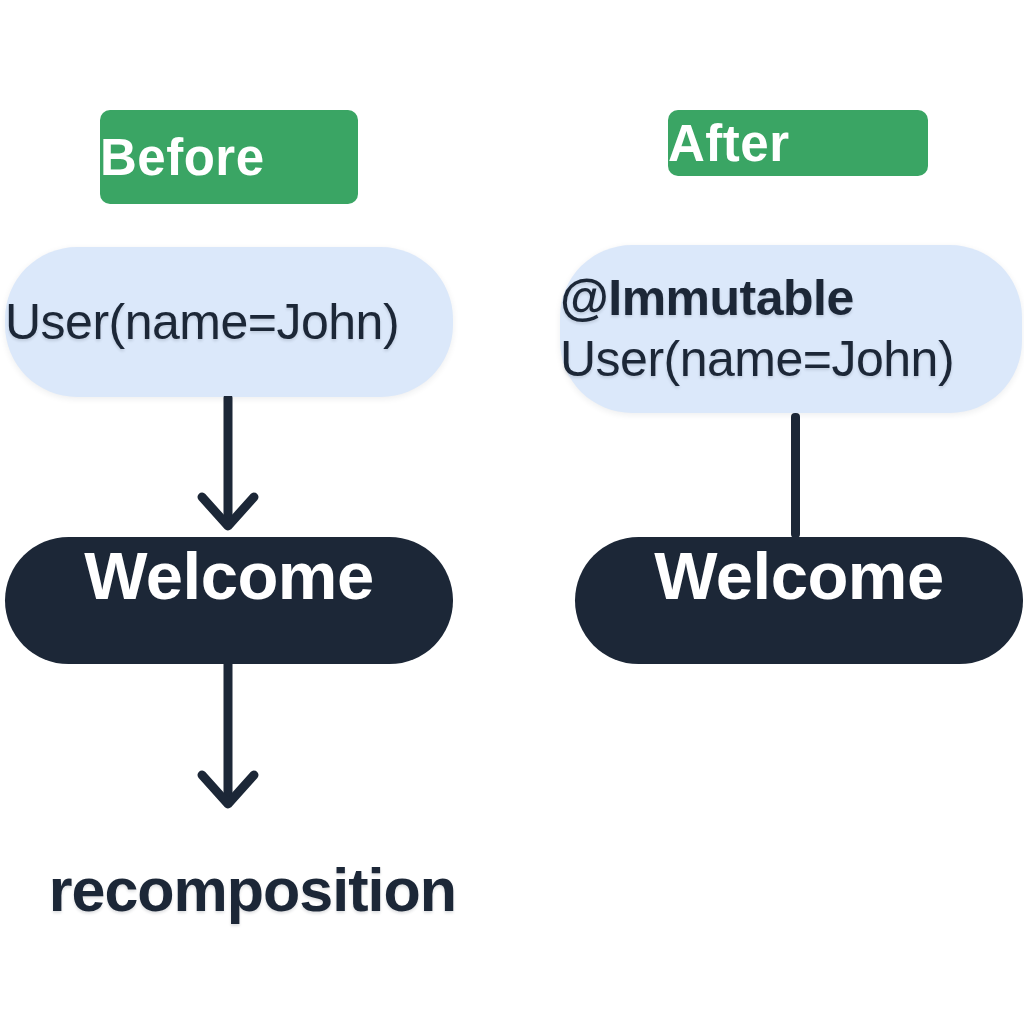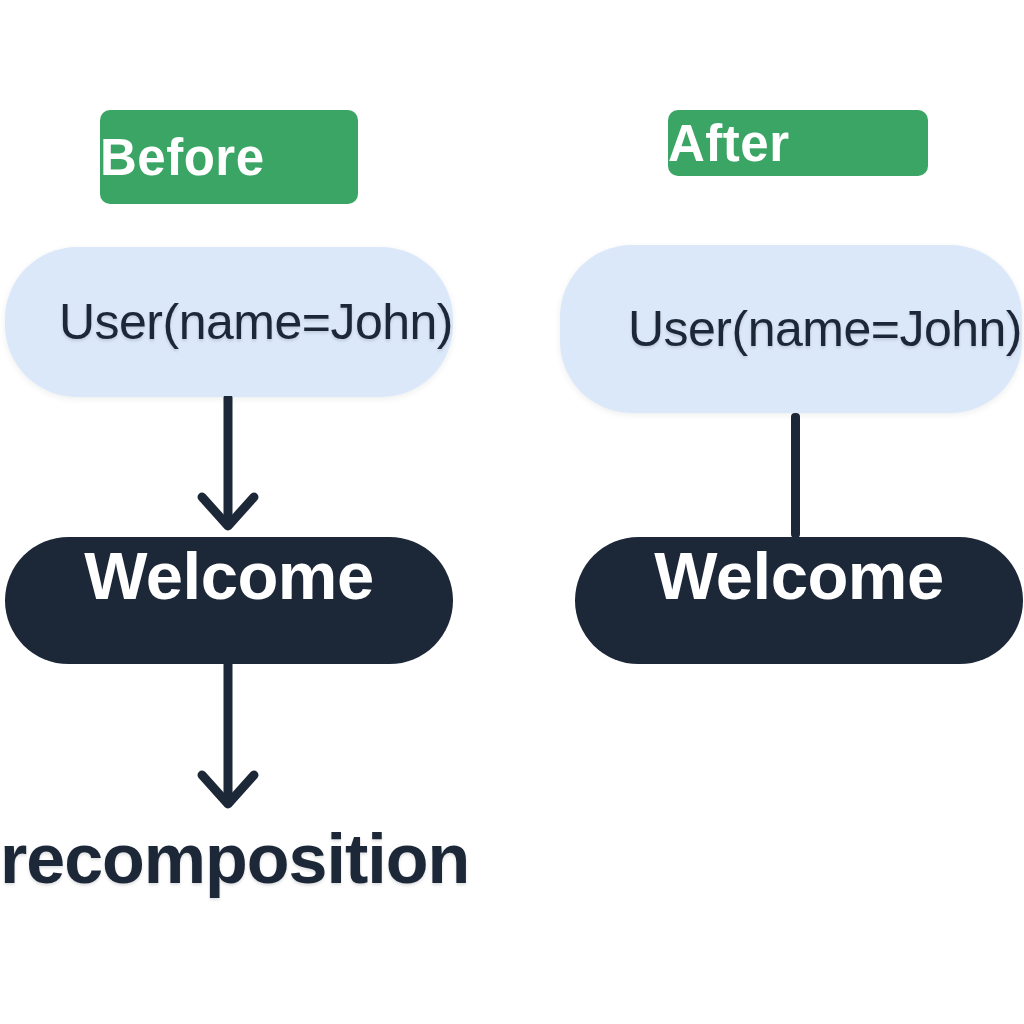--- a/index.html
+++ b/index.html
@@ -29,21 +29,21 @@
     letter-spacing: 0.5px;
   }
   #before-header { left: 100px; top: 110px; width: 258px; height: 94px; }
   #after-header  { left: 668px; top: 110px; width: 260px; height: 66px; }
 
   
   .state-pill {
     position: absolute;
     display: flex;
     flex-direction: column;
-    align-items: flex-end;
+    align-items: flex-start;
     justify-content: center;
     background: var(--pill-blue, #DBE8FA);
     color: var(--navy, #1C2737);
     font-size: 50px;
     font-weight: 500;
     text-align: center;
     border-radius: 72px;
     box-shadow: 0 2px 6px rgba(27,39,55,0.08);
     text-shadow: 0 2px 3px rgba(20,30,45,0.14);
     letter-spacing: -0.5px;
@@ -83,24 +83,24 @@
     position: absolute;
     left: 791px; top: 413px;
     width: 9px; height: 125px;
     background: var(--navy, #1C2737);
     border-radius: 4px;
   }
 
   
   #recomposition-label {
     position: absolute;
-    left: 0; top: 824px;
+    left: 0; top: 860px;
     width: 456px;
     text-align: right;
-    font-size: 70px;
+    font-size: 61px;
     font-weight: 700;
     line-height: 1;
     color: var(--navy, #1C2737);
     letter-spacing: -1px;
     text-shadow: 0 2px 3px rgba(20,30,45,0.14);
   }
 </style>
 </head>
 <body>
 
@@ -126,20 +126,21 @@
   <polyline points="6,111 32,140 58,111"></polyline>
 </svg>
 
 <div id="recomposition-label">recomposition</div>
 
 <div id="after-header" class="header-badge">
   <span>After</span>
 </div>
 
 <div id="after-state" class="state-pill">
+  <span class="state-line-strong">@Immutable</span>
   <span>User(name=John)</span>
 </div>
 
 <div id="after-connector"></div>
 
 <div id="after-component" class="component-pill">
   <span>Welcome</span>
 </div>
 
 </body></html>

